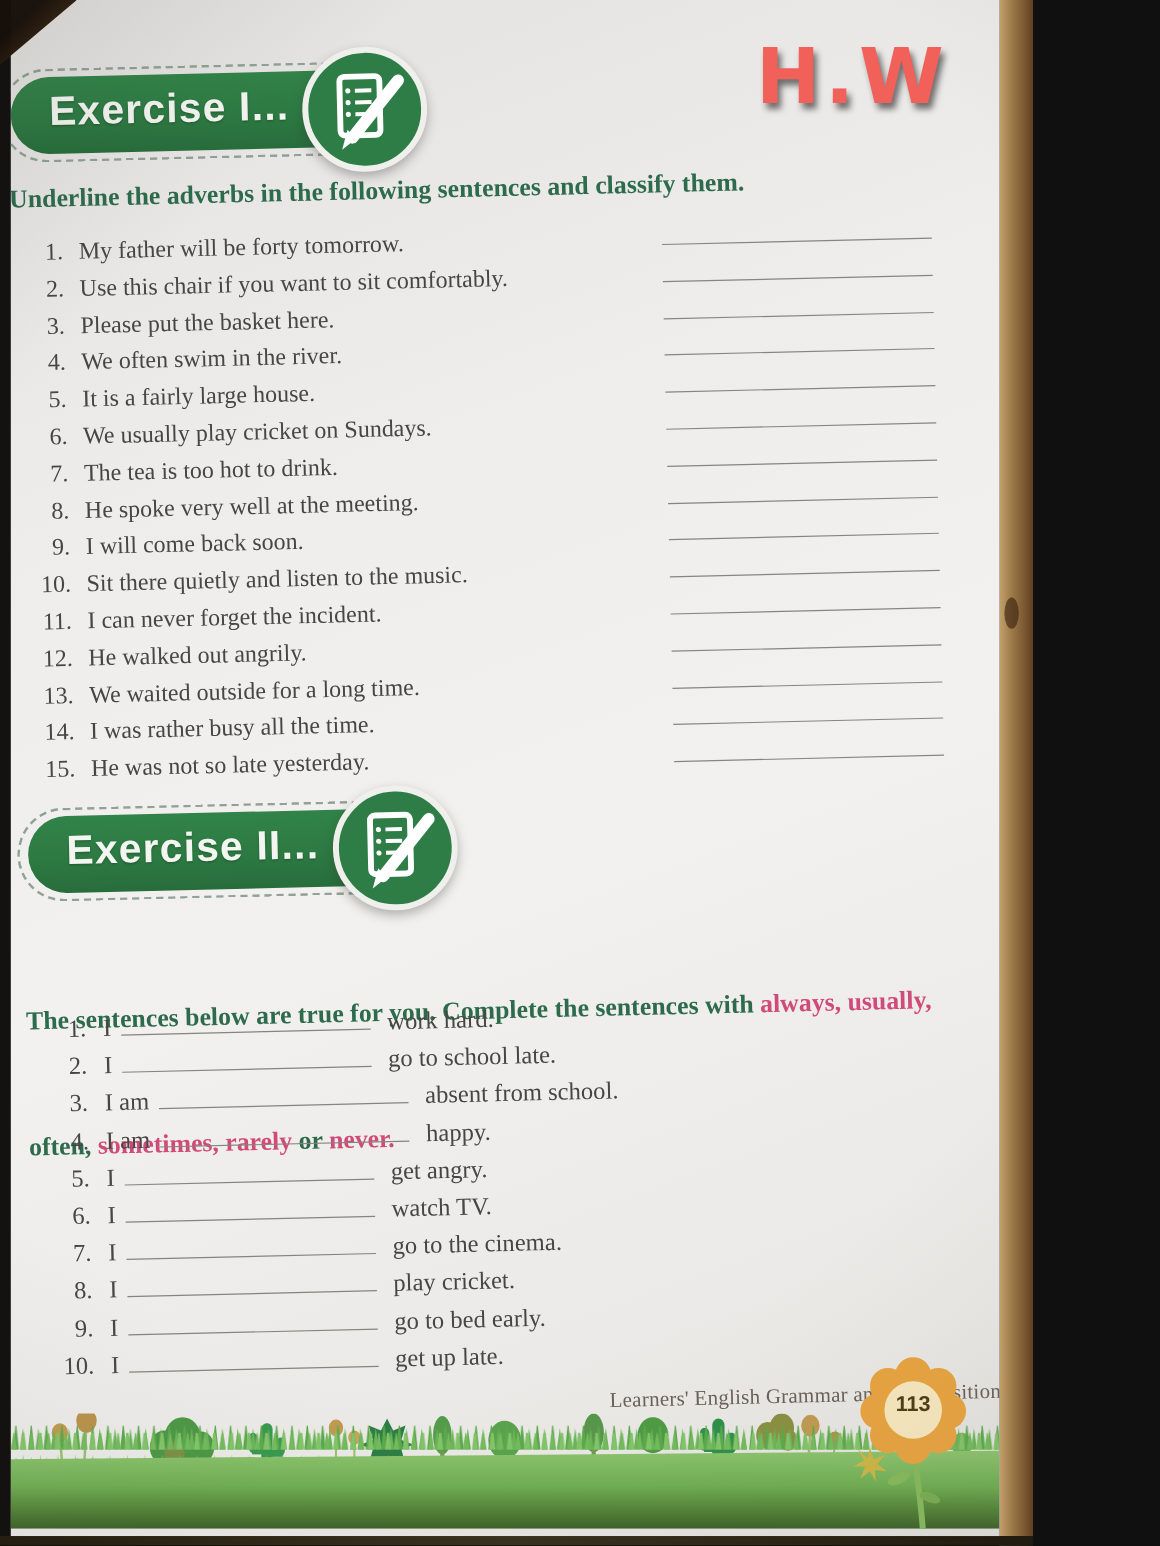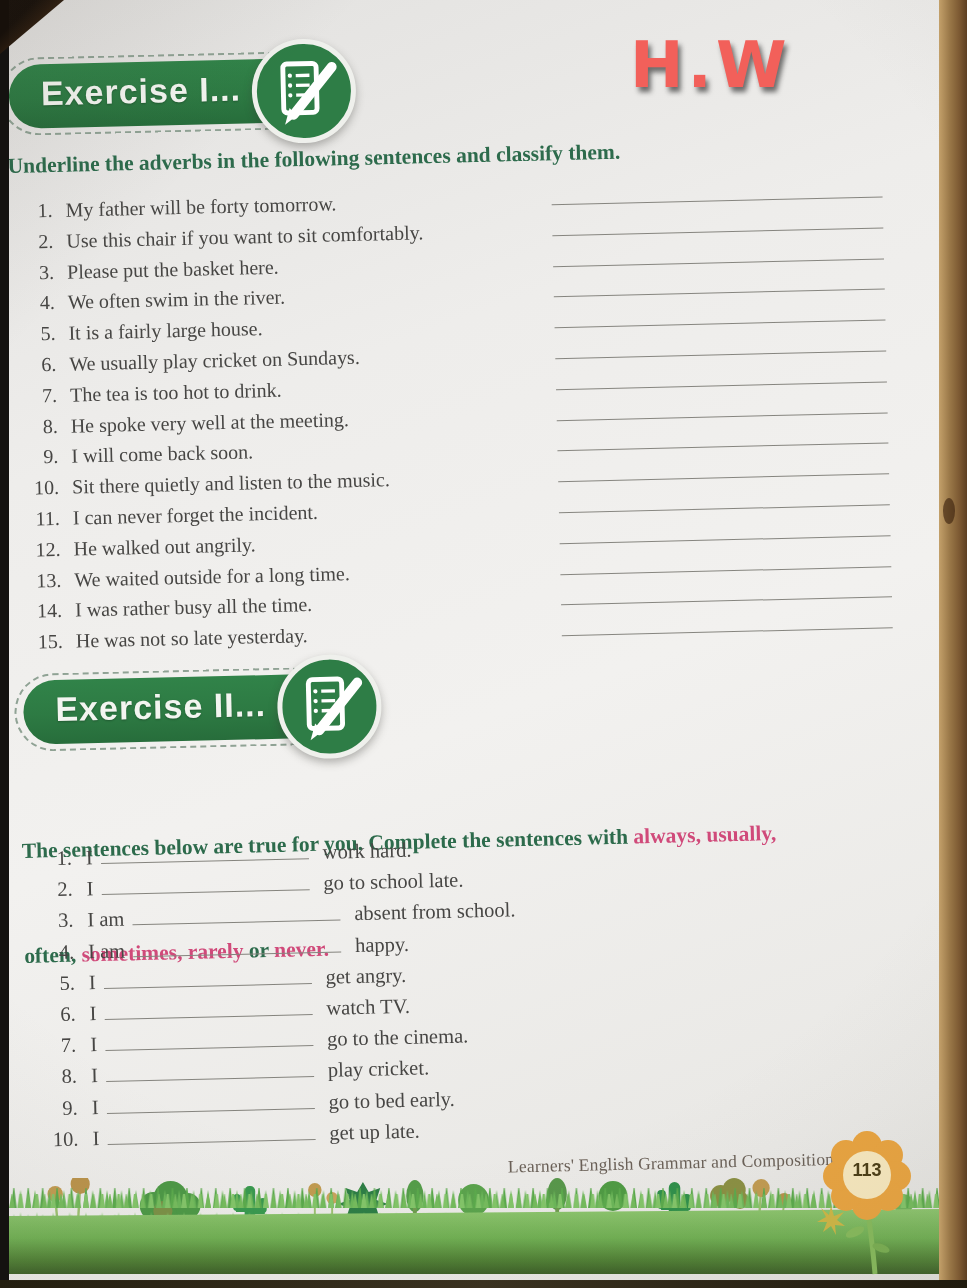--- a/index.html
+++ b/index.html
@@ -1,16 +1,16 @@
 <!DOCTYPE html>
 <html><head>
 <meta charset="utf-8">
 <style>
   html,body{margin:0;padding:0;background:#101010;}
-  .photo{position:relative;width:967px;height:1288px;overflow:hidden;background:#141414;
+  .photo{position:relative;width:861px;height:1288px;overflow:hidden;background:#141414;
          font-family:"Liberation Serif",serif;}
   
   .left-edge{position:absolute;left:0;top:0;width:10px;height:100%;background:#141210;}
   .wood-strip{position:absolute;right:0;top:0;width:28px;height:100%;
       background:linear-gradient(90deg,#c3a06a 0%,#9a7848 38%,#7a5731 75%,#5d3f22 100%);}
   .wood-strip::after{content:"";position:absolute;left:4px;top:498px;width:12px;height:26px;
       border-radius:50%;background:rgba(61,36,16,.65);}
   .corner-triangle{position:absolute;top:0;left:0;width:64px;height:54px;z-index:6;
       clip-path:polygon(0 0,100% 0,0 100%);
       background:linear-gradient(135deg,#17100a 30%,#4a3018 80%);}

